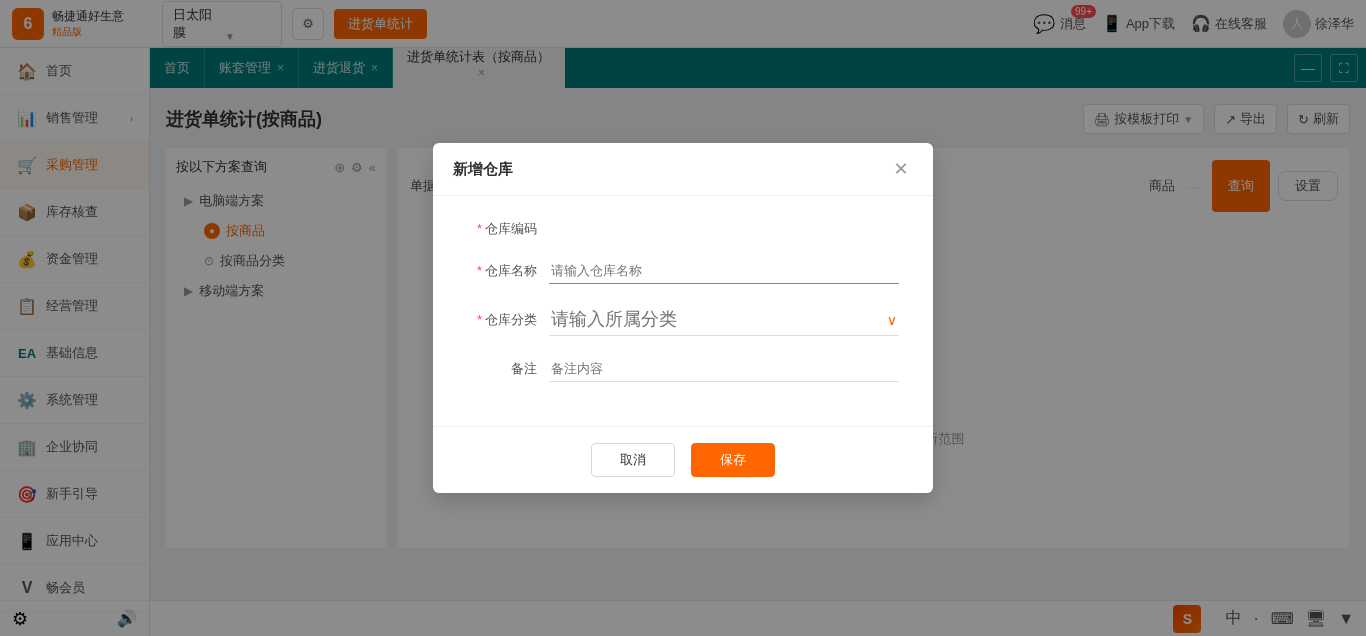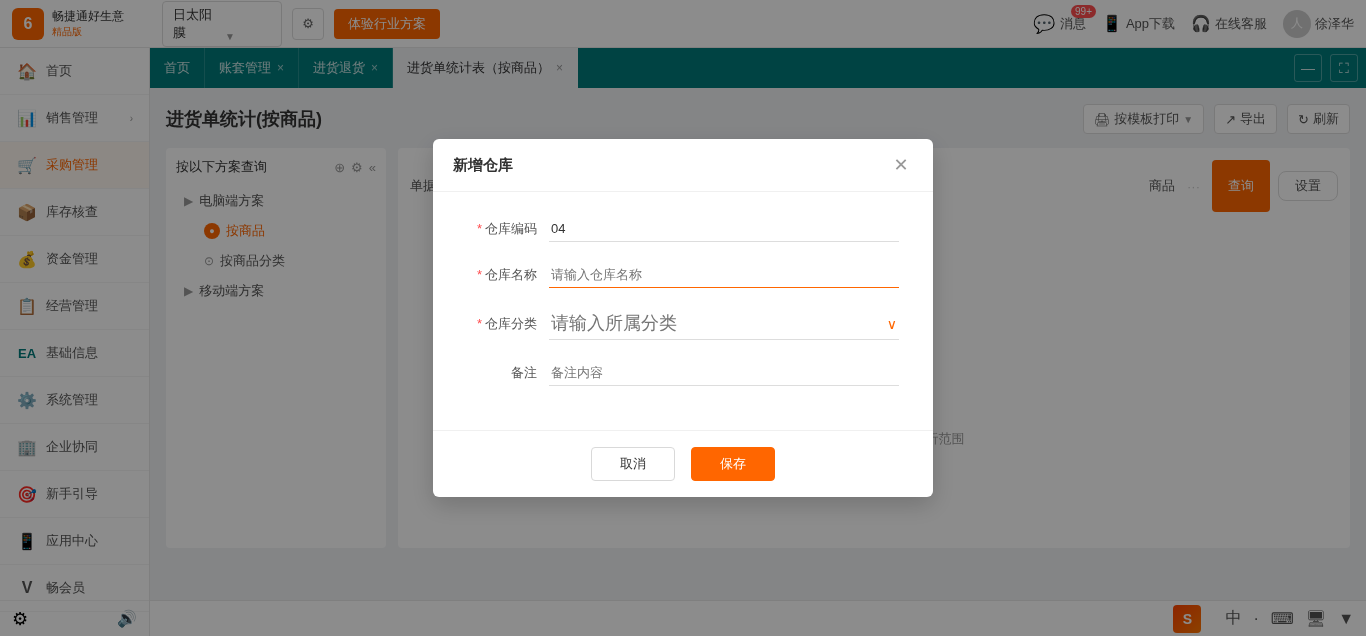--- a/index.html
+++ b/index.html
@@ -104,20 +104,21 @@
       height: 40px;
       cursor: pointer;
       color: rgba(255,255,255,0.8);
       font-size: 13px;
       border-right: 1px solid rgba(255,255,255,0.15);
       white-space: nowrap;
     }
     .tab-item.active {
       background: #f0f2f5;
       color: #333;
+      flex-direction: column;
     }
     .tab-close {
       margin-left: 6px;
       color: rgba(255,255,255,0.6);
       font-size: 12px;
     }
     .tab-item.active .tab-close { color: #999; }
     .tab-bar-right {
       margin-left: auto;
       display: flex; align-items: center;
@@ -419,21 +420,21 @@
     </div>
   </div>
 
   <div class="store-selector">
     <span>日太阳膜</span>
     <span style="margin-left:6px;color:#999;font-size:10px;">▼</span>
   </div>
 
   <div class="gear-btn">⚙</div>
 
-  <button class="trial-btn">体验行业方案</button>
+  <button class="trial-btn">进货单统计</button>
 
   <div class="header-right">
     <div class="header-icon-item">
       <span style="font-size:18px;">💬</span>
       <span>消息</span>
       <span class="badge">99+</span>
     </div>
     <div class="header-icon-item">
       <span style="font-size:16px;">📱</span>
       <span>App下载</span>
@@ -637,21 +638,20 @@
     <div class="modal-header">
       <span class="modal-title">新增仓库</span>
       <div class="modal-close">✕</div>
     </div>
     <div class="modal-body">
 
       <div class="form-row">
         <label class="form-label">
           <span class="required">*</span><span>仓库编码</span>
         </label>
-        <input class="form-input" type="text" value="04" style="">
       </div>
 
       <div class="form-row">
         <label class="form-label">
           <span class="required">*</span><span>仓库名称</span>
         </label>
         <input class="form-input active-border" type="text" placeholder="请输入仓库名称" style="">
       </div>
 
       <div class="form-row">

